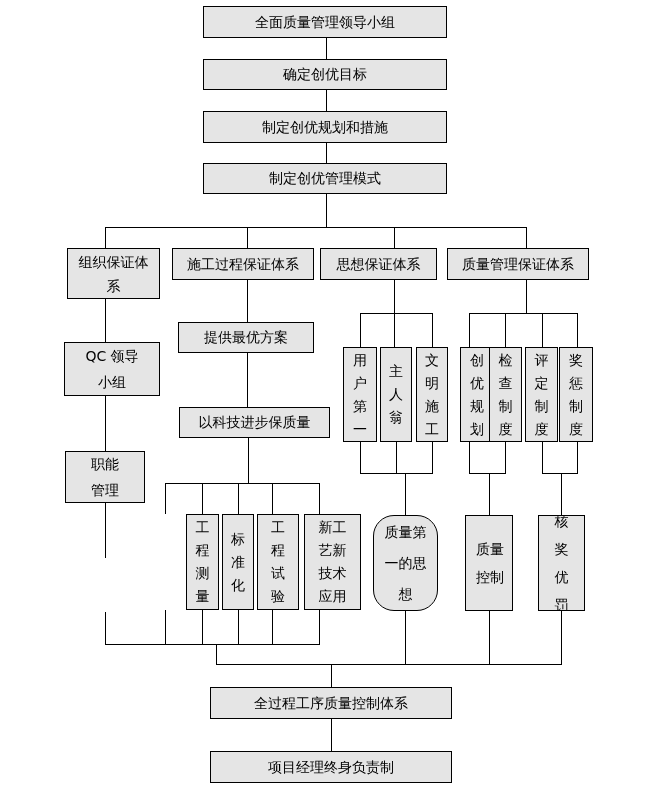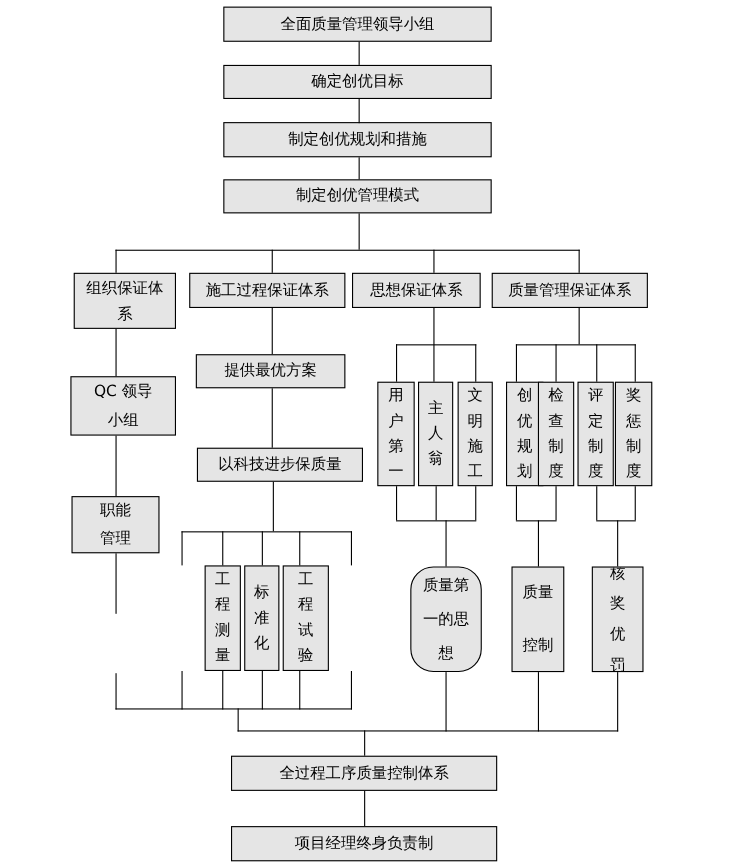--- a/index.html
+++ b/index.html
@@ -24,21 +24,21 @@
     line-height: 1.3;
     white-space: normal;
     overflow: hidden;
   }
   .vbox { word-break: break-all; }
   .lh23 { line-height: 23px; }
   .lh24 { line-height: 24px; }
   .lh26 { line-height: 26px; }
   .lh28 { line-height: 28px; }
   .lh31 { line-height: 31px; border-radius: 21px; }
-  .lh36 { line-height: 48px; }
+  .lh36 { line-height: 28px; text-align: right; }
   .lh44 { line-height: 44px; }
   .vl { position: absolute; width: 1px; background: #000000; }
   .hl { position: absolute; height: 1px; background: #000000; }
 </style>
 </head>
 <body>
 
 <div class="stage">
 
   <div class="box" style="left:203px;top:6px;width:244px;height:32px">全面质量管理领导小组</div>
@@ -53,20 +53,21 @@
 
   <div class="box lh26" style="left:64px;top:342px;width:96px;height:54px;padding:0 19px">QC 领导小组</div>
   <div class="box lh26" style="left:65px;top:451px;width:80px;height:52px;padding:0 22px">职能管理</div>
 
   <div class="box" style="left:178px;top:322px;width:136px;height:31px">提供最优方案</div>
   <div class="box" style="left:179px;top:407px;width:151px;height:31px">以科技进步保质量</div>
 
   <div class="box vbox lh23" style="left:222px;top:514px;width:32px;height:96px;padding:0 8px">标准化</div>
   <div class="box vbox lh23" style="left:186px;top:514px;width:33px;height:96px;padding:0 8px">工程测量</div>
   <div class="box vbox lh23" style="left:257px;top:514px;width:42px;height:96px;padding:0 13px">工程试验</div>
+  <div class="box vbox lh23" style="left:304px;top:514px;width:57px;height:96px;padding:0 12px">新工艺新技术应用</div>
 
   <div class="box vbox lh23" style="left:343px;top:347px;width:34px;height:95px;padding:0 9px">用户第一</div>
   <div class="box vbox lh23" style="left:380px;top:347px;width:32px;height:95px;padding:0 8px">主人翁</div>
   <div class="box vbox lh23" style="left:416px;top:347px;width:32px;height:95px;padding:0 4px">文明施工</div>
   <div class="box vbox lh31" style="left:373px;top:515px;width:65px;height:96px;padding:0 9px">质量第一的思想</div>
 
   <div class="box vbox lh23" style="left:460px;top:347px;width:34px;height:95px;padding:0 9px">创优规划</div>
   <div class="box vbox lh23" style="left:489px;top:347px;width:33px;height:95px;padding:0 8px">检查制度</div>
   <div class="box vbox lh23" style="left:525px;top:347px;width:33px;height:95px;padding:0 8px">评定制度</div>
   <div class="box vbox lh23" style="left:559px;top:347px;width:34px;height:95px;padding:0 9px">奖惩制度</div>

